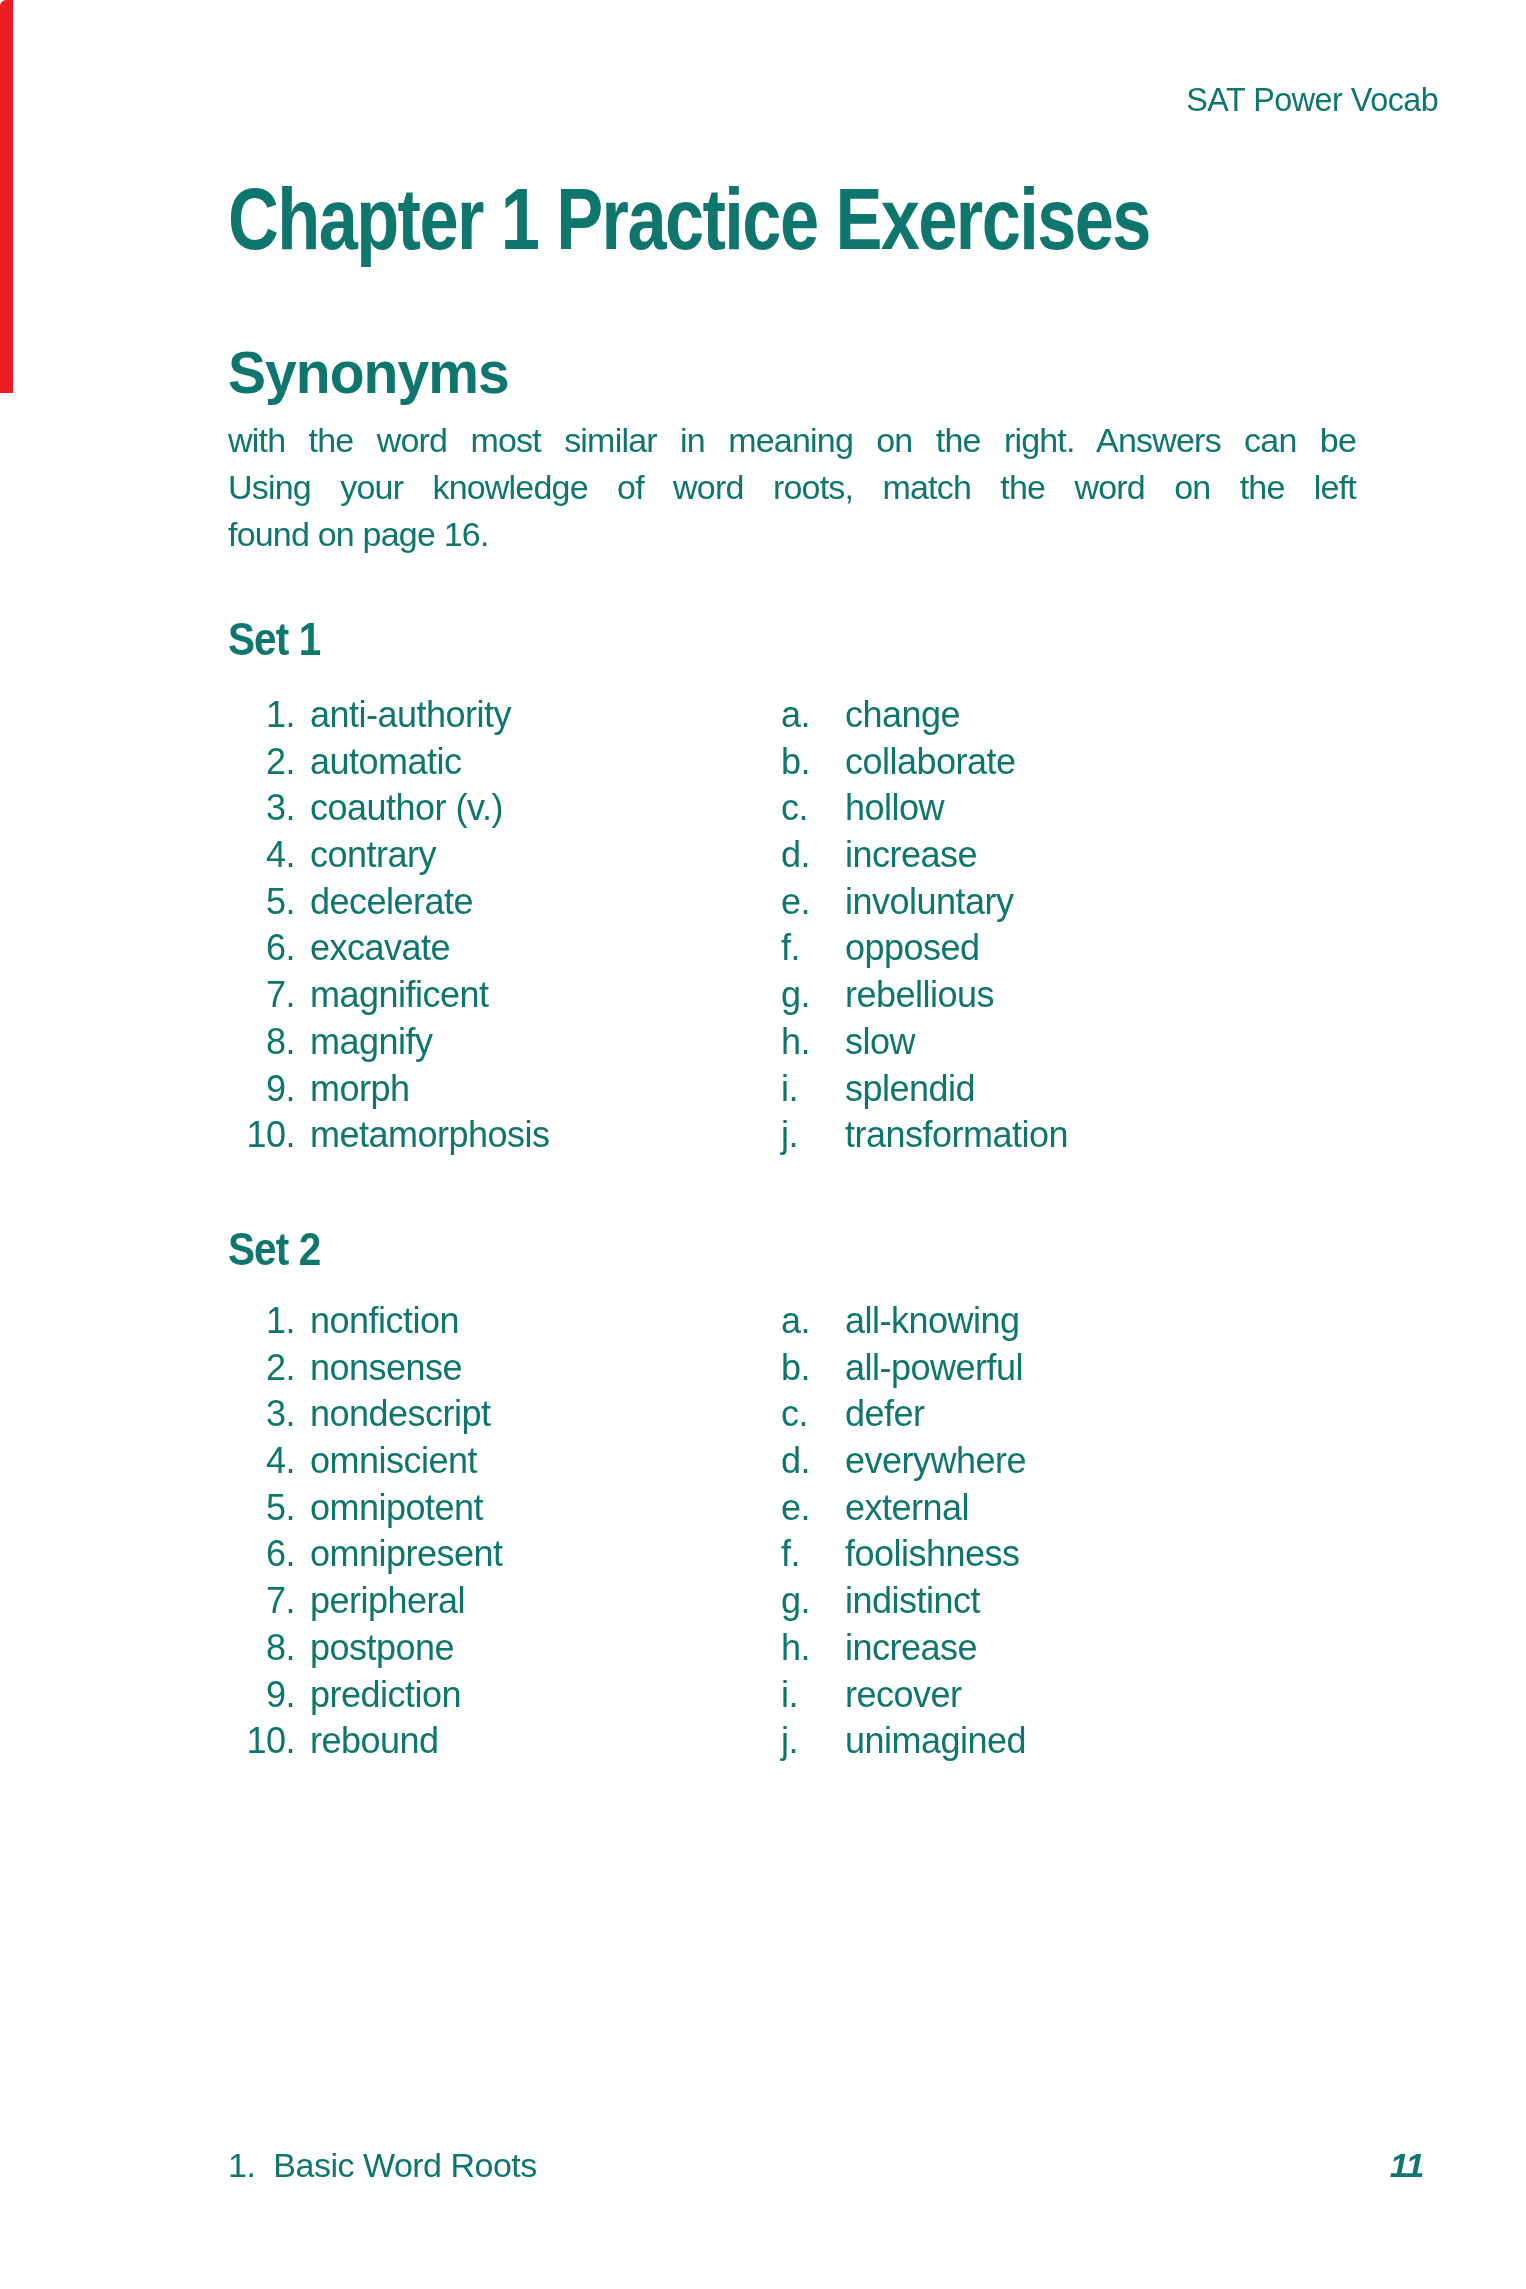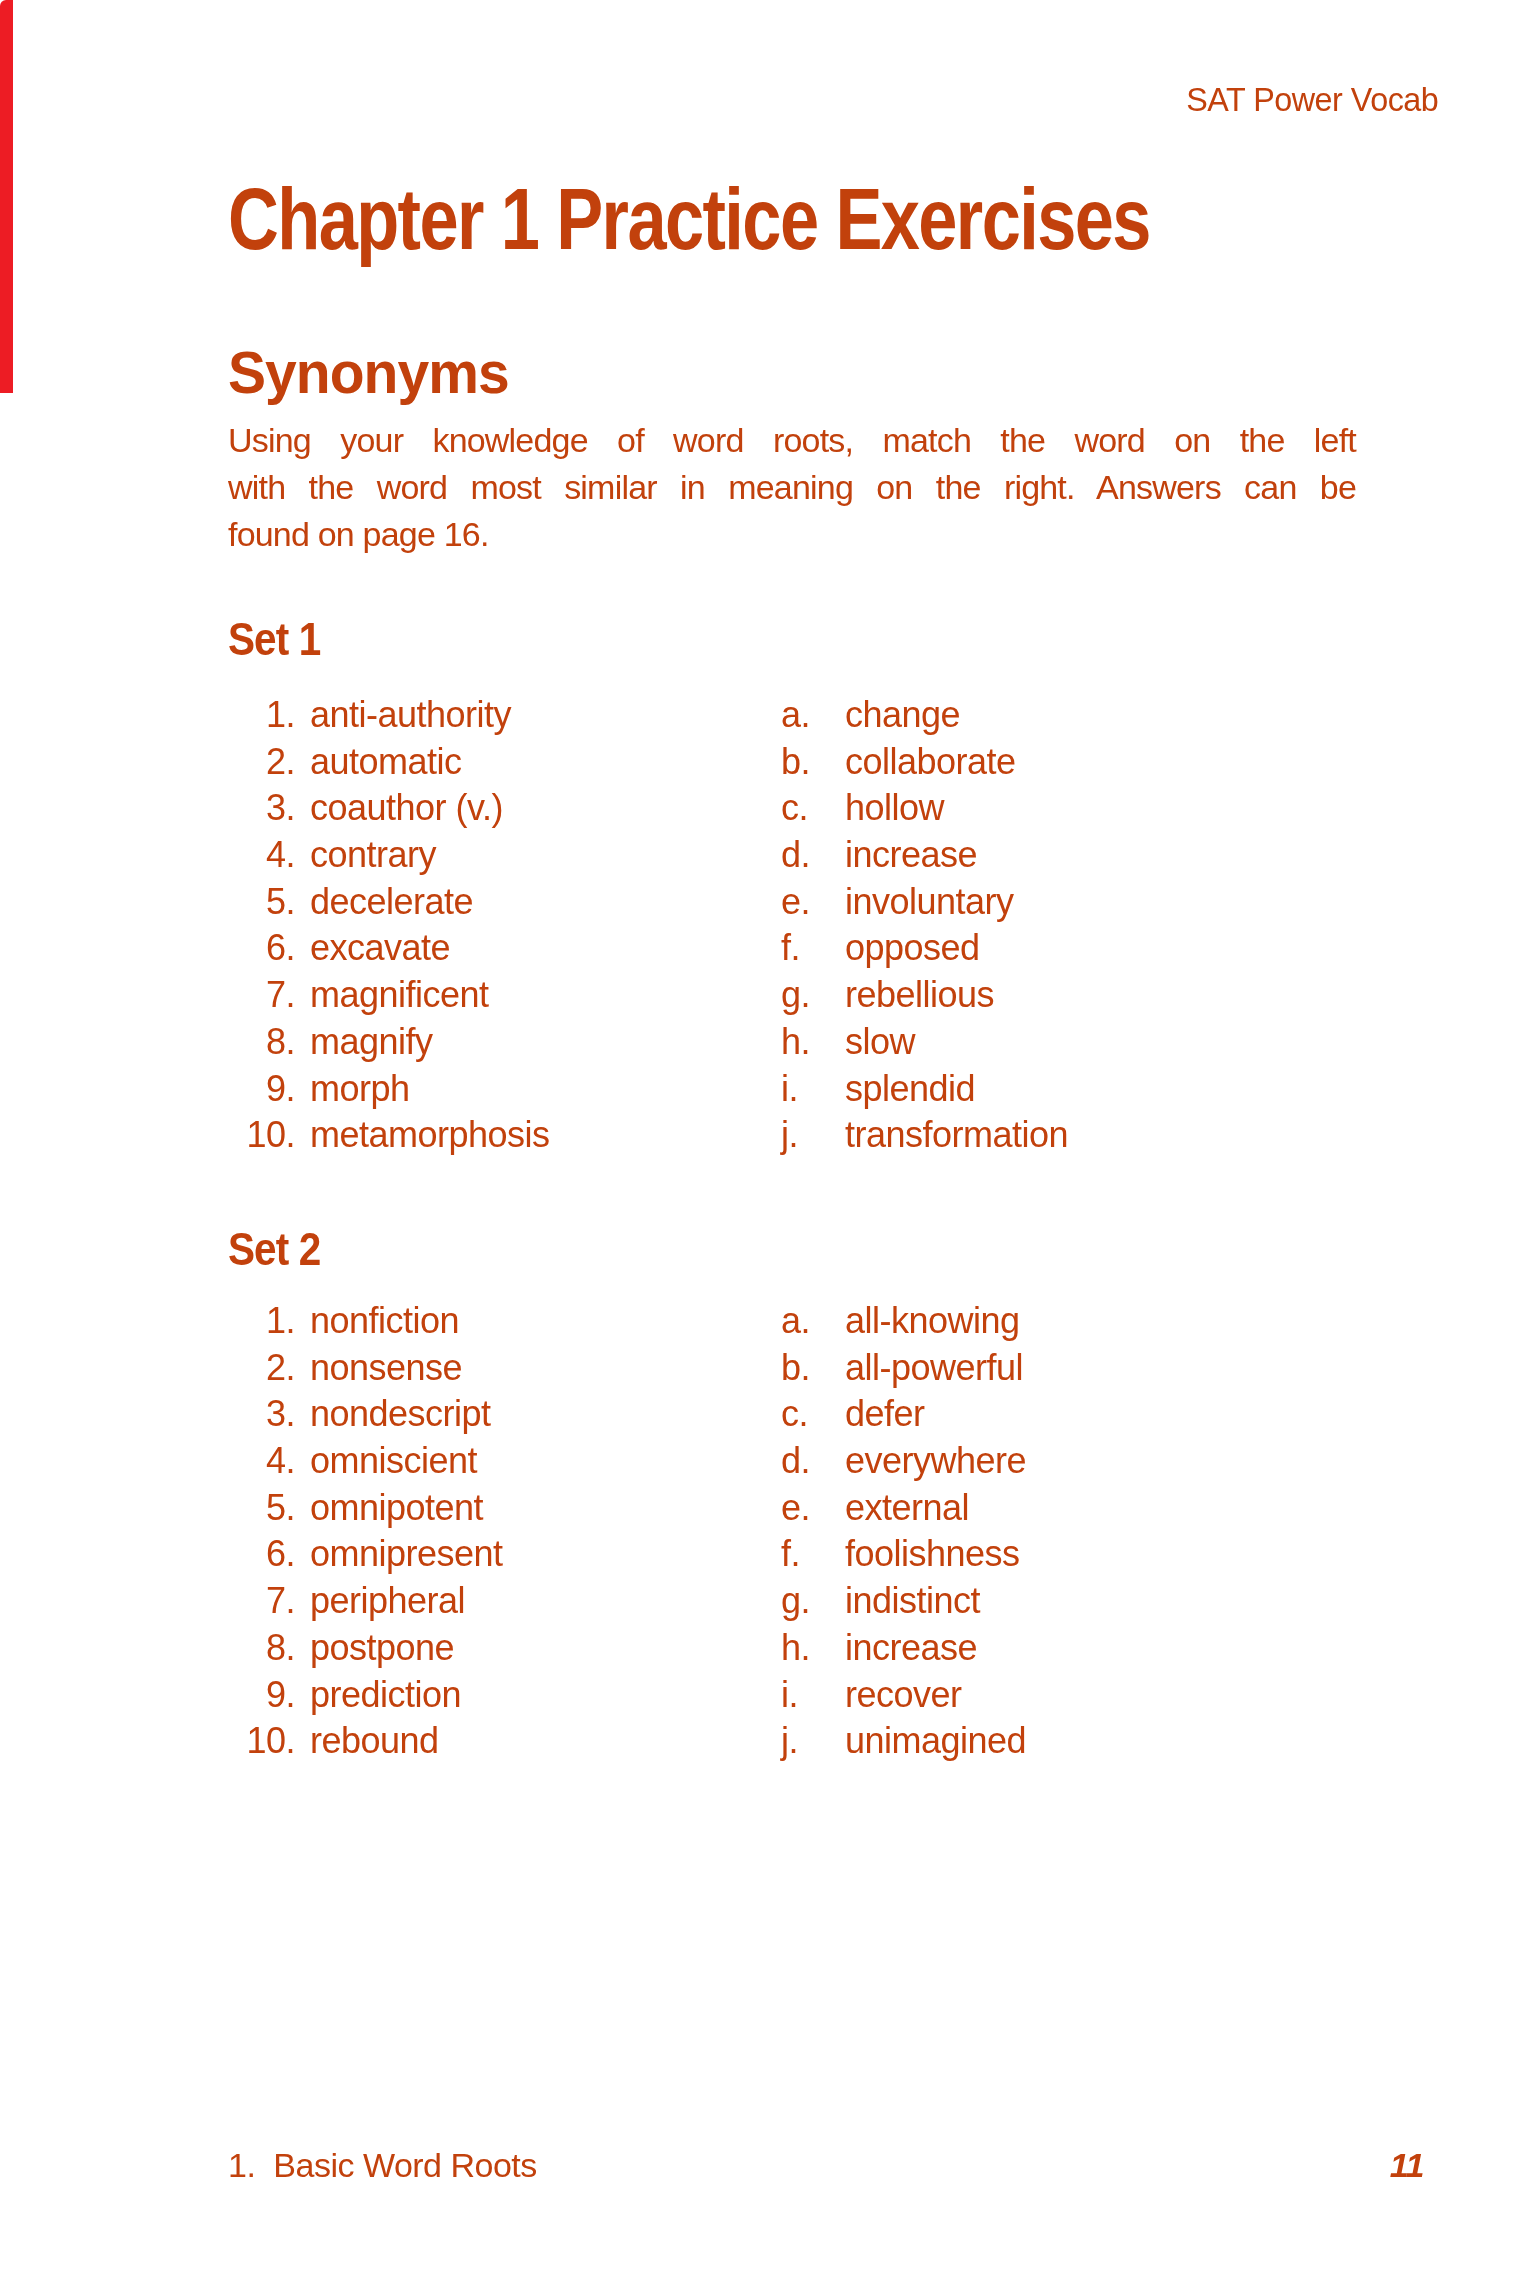--- a/index.html
+++ b/index.html
@@ -94,33 +94,33 @@
   .footer .page-number {
     position: absolute;
     right: 16px; top: 0;
     font-weight: bold;
     font-style: italic;
   }
 </style>
 </head>
 <body>
 
-<div class="page" style="color: #c2410c; border-radius: 6px;">
+<div class="page" style="color: #0f766e; border-radius: 6px;">
 
   <div class="edge-tab" style="background: rgb(237, 28, 36);"></div>
 
   <div class="running-head">SAT Power Vocab</div>
 
   <h1 class="page-title">Chapter 1 Practice Exercises</h1>
 
   <h2 class="section-heading">Synonyms</h2>
 
   <div class="intro">
+    <div class="line">with the word most similar in meaning on the right. Answers can be</div>
     <div class="line">Using your knowledge of word roots, match the word on the left</div>
-    <div class="line">with the word most similar in meaning on the right. Answers can be</div>
     <div class="line last">found on page 16.</div>
   </div>
 
   <section class="set-block" id="set-0">
     <h3 class="set-heading">Set 1</h3>
     <div class="set-list">
         <div class="cell num">1.</div>
         <div class="cell word">anti-authority</div>
         <div class="cell letter">a.</div>
         <div class="cell match">change</div>

